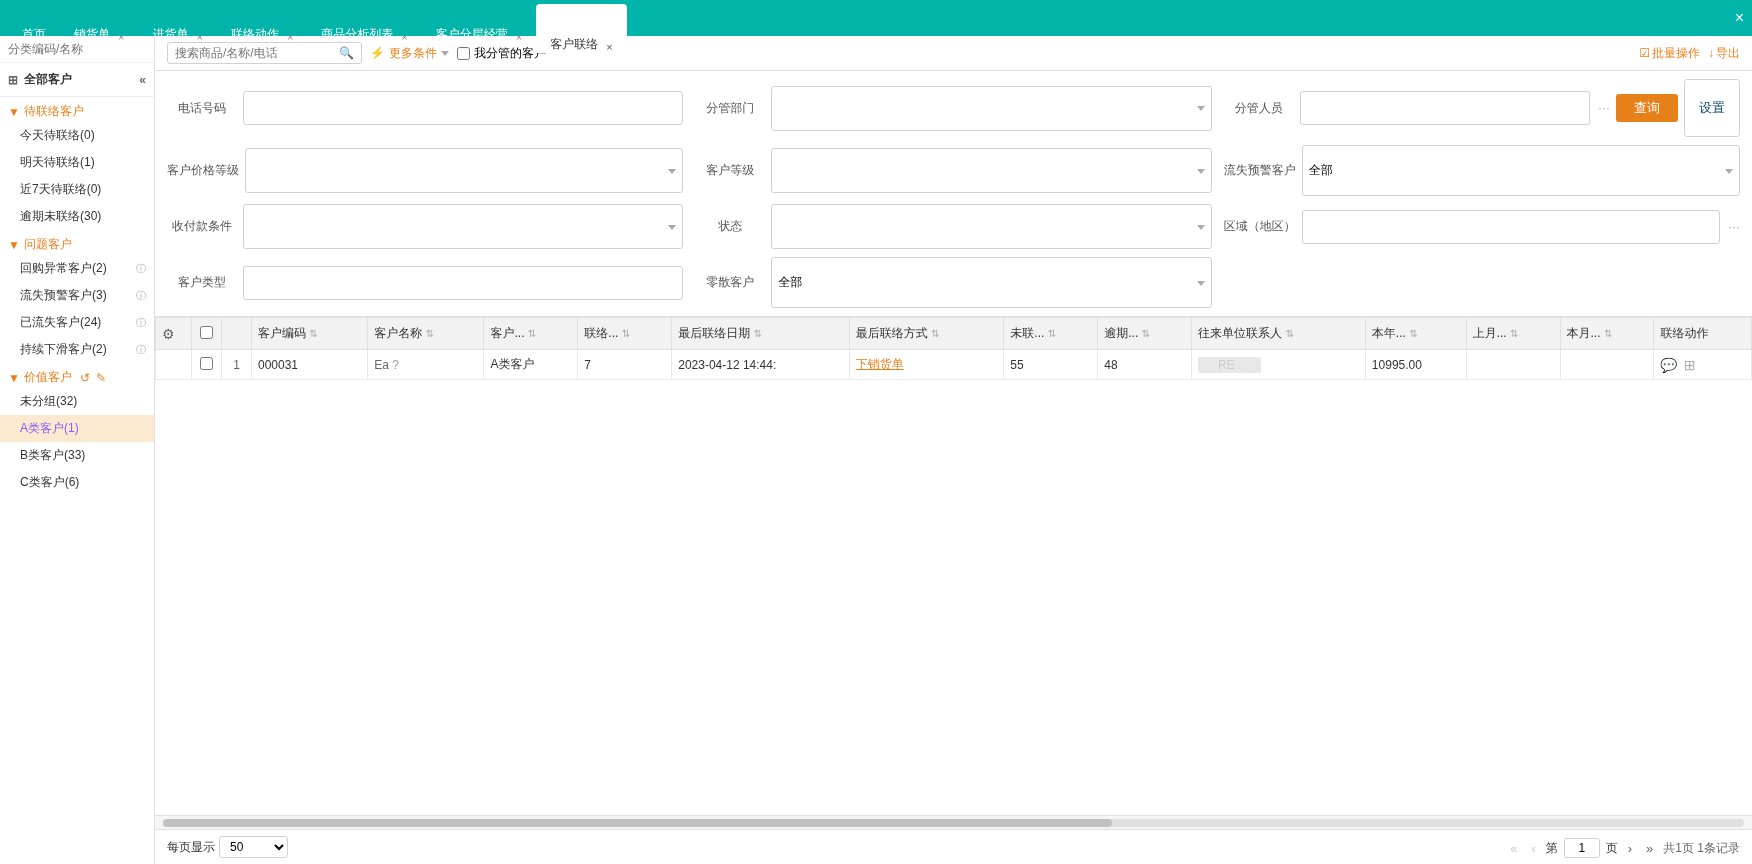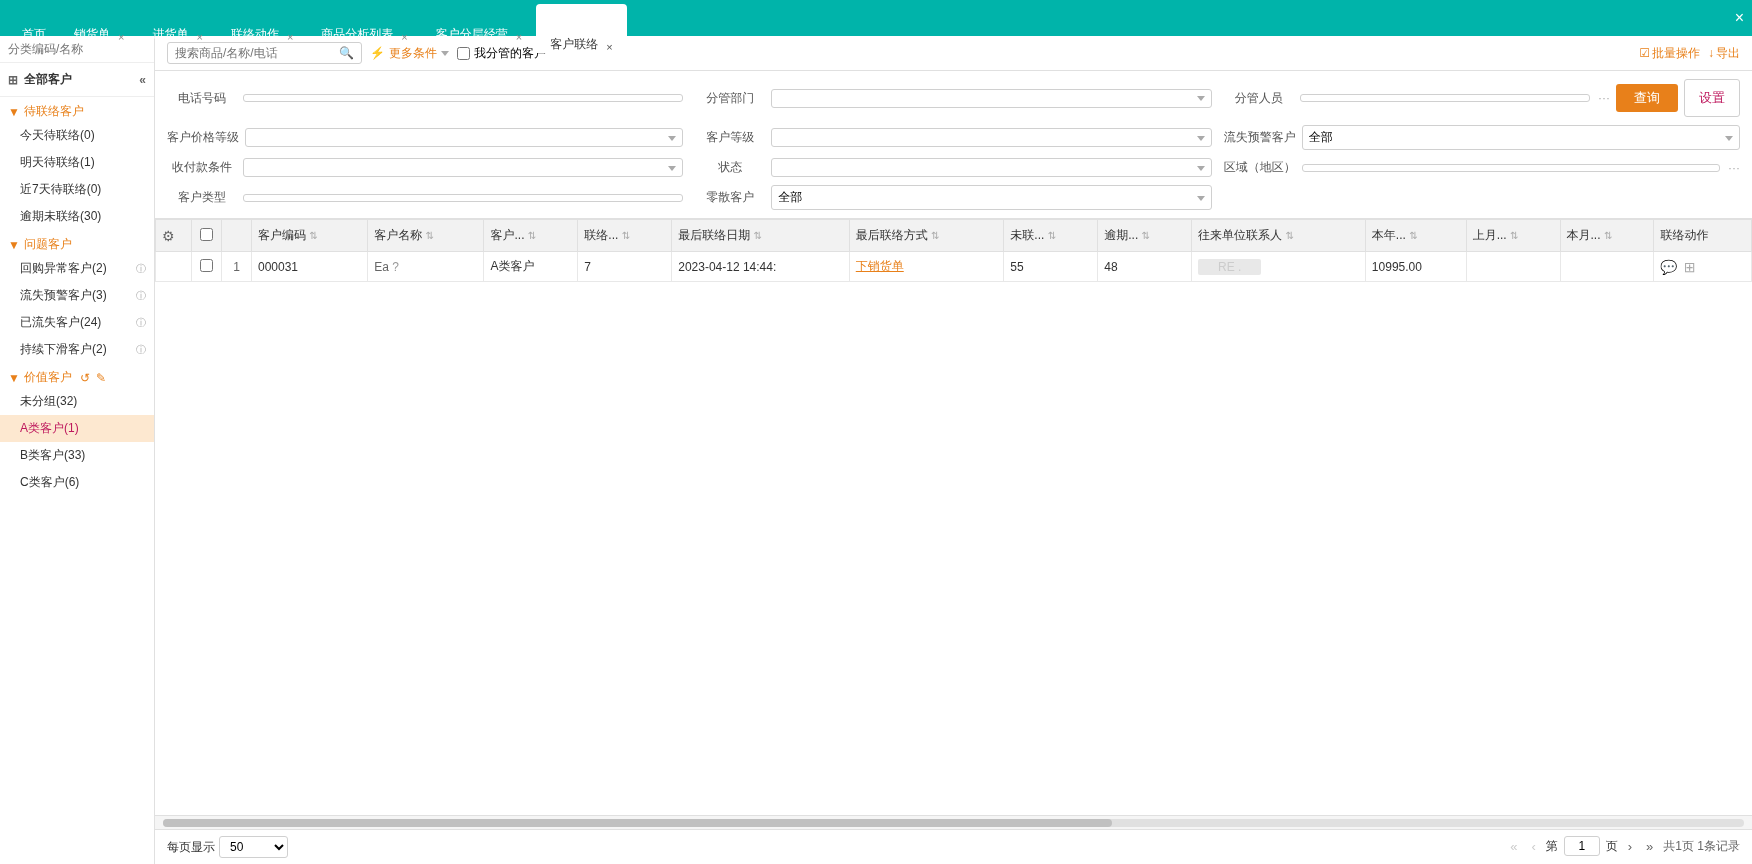--- a/index.html
+++ b/index.html
@@ -43,21 +43,21 @@
     .sidebar-header .grid-icon { color: #666; }
     .sidebar-header .collapse-btn { margin-left: auto; cursor: pointer; color: #666; }
     .sidebar-section-label {
       display: flex; align-items: center; padding: 6px 8px 2px 8px; color: #e8801a; font-size: 12px;
       gap: 4px; cursor: pointer;
     }
     .sidebar-item {
       display: flex; align-items: center; padding: 5px 8px 5px 20px;
       color: #333; cursor: pointer; white-space: nowrap; font-size: 12px;
     }
-    .sidebar-item.active { background: #fde8d0; color: #be185d; }
+    .sidebar-item.active { background: #fde8d0; color: #8b5cf6; }
     .sidebar-item .info-icon { margin-left: auto; color: #aaa; font-size: 10px; }
     .sidebar-subsection { display: flex; align-items: center; padding: 6px 8px 2px 8px; color: #e8801a; font-size: 12px; gap: 4px; cursor: pointer; }
 
     
     .content-area { flex: 1; display: flex; flex-direction: column; overflow: hidden; }
 
     
     .filter-bar {
       display: flex; align-items: center; padding: 6px 12px; background: #fff;
       border-bottom: 1px solid #e0e0e0; gap: 8px;
@@ -75,32 +75,32 @@
     .action-btn { color: #e8801a; cursor: pointer; font-size: 12px; display: flex; align-items: center; gap: 2px; }
 
     
     .filter-grid {
       background: #fff; border-bottom: 1px solid #e0e0e0; padding: 8px 12px;
       display: grid; grid-template-columns: 1fr 1fr 1fr; gap: 8px 12px;
     }
     .filter-row { display: flex; align-items: center; gap: 6px; }
     .filter-label { color: #555; white-space: nowrap; min-width: 70px; text-align: center; }
     .filter-input {
-      flex: 1; border: 1px solid #d0d0d0; border-radius: 3px; padding: 3px 6px;
+      flex: 1; border: 1px solid #d0d0d0; border-radius: 3px; padding: 16px 6px;
       font-size: 12px; outline: none; display: flex; align-items: center; justify-content: space-between;
       background: #fff; cursor: pointer;
     }
     .filter-input .arrow { color: #aaa; font-size: 10px; }
     .btn-query {
       background: #e8801a; color: #fff; border: none; border-radius: 3px;
       padding: 5px 18px; cursor: pointer; font-size: 13px;
     }
     .btn-settings {
-      background: #fff; color: #be185d; border: 1px solid #d0d0d0; border-radius: 3px;
-      padding: 9px 14px; cursor: pointer; font-size: 13px;
+      background: #fff; color: #0c4a6e; border: 1px solid #d0d0d0; border-radius: 3px;
+      padding: 19px 14px; cursor: pointer; font-size: 13px;
     }
     .ellipsis-btn { color: #aaa; cursor: pointer; margin-left: 2px; }
 
     
     .table-container { flex: 1; overflow: auto; background: #fff; }
     table { width: 100%; border-collapse: collapse; font-size: 12px; }
     thead tr { background: #f2f2f2; }
     th {
       border: 1px solid #e0e0e0; padding: 7px 6px; text-align: left; font-weight: normal;
       color: #333; white-space: nowrap; position: sticky; top: 0; background: #f2f2f2; z-index: 1;
@@ -123,21 +123,21 @@
     }
     .scrollbar-track {
       flex: 1; height: 8px; background: #e0e0e0; border-radius: 4px; position: relative;
     }
     .scrollbar-thumb {
       position: absolute; left: 0; width: 60%; height: 100%; background: #c0c0c0; border-radius: 4px;
     }
 
     
     .table-footer {
-      display: flex; align-items: flex-start; padding: 6px 12px; background: #fff;
+      display: flex; align-items: flex-end; padding: 6px 12px; background: #fff;
       border-top: 1px solid #e0e0e0; gap: 8px; font-size: 12px; color: #333;
     }
     .footer-page-size { display: flex; align-items: center; gap: 4px; }
     .page-size-select {
       border: 1px solid #d0d0d0; border-radius: 3px; padding: 2px 20px 2px 6px;
       font-size: 12px; outline: none; cursor: pointer; background: #fff;
     }
     .footer-pagination { margin-left: auto; display: flex; align-items: center; gap: 6px; }
     .page-btn { cursor: pointer; color: #666; font-size: 13px; padding: 2px 4px; }
     .page-btn:disabled, .page-btn.disabled { color: #ccc; cursor: default; }

